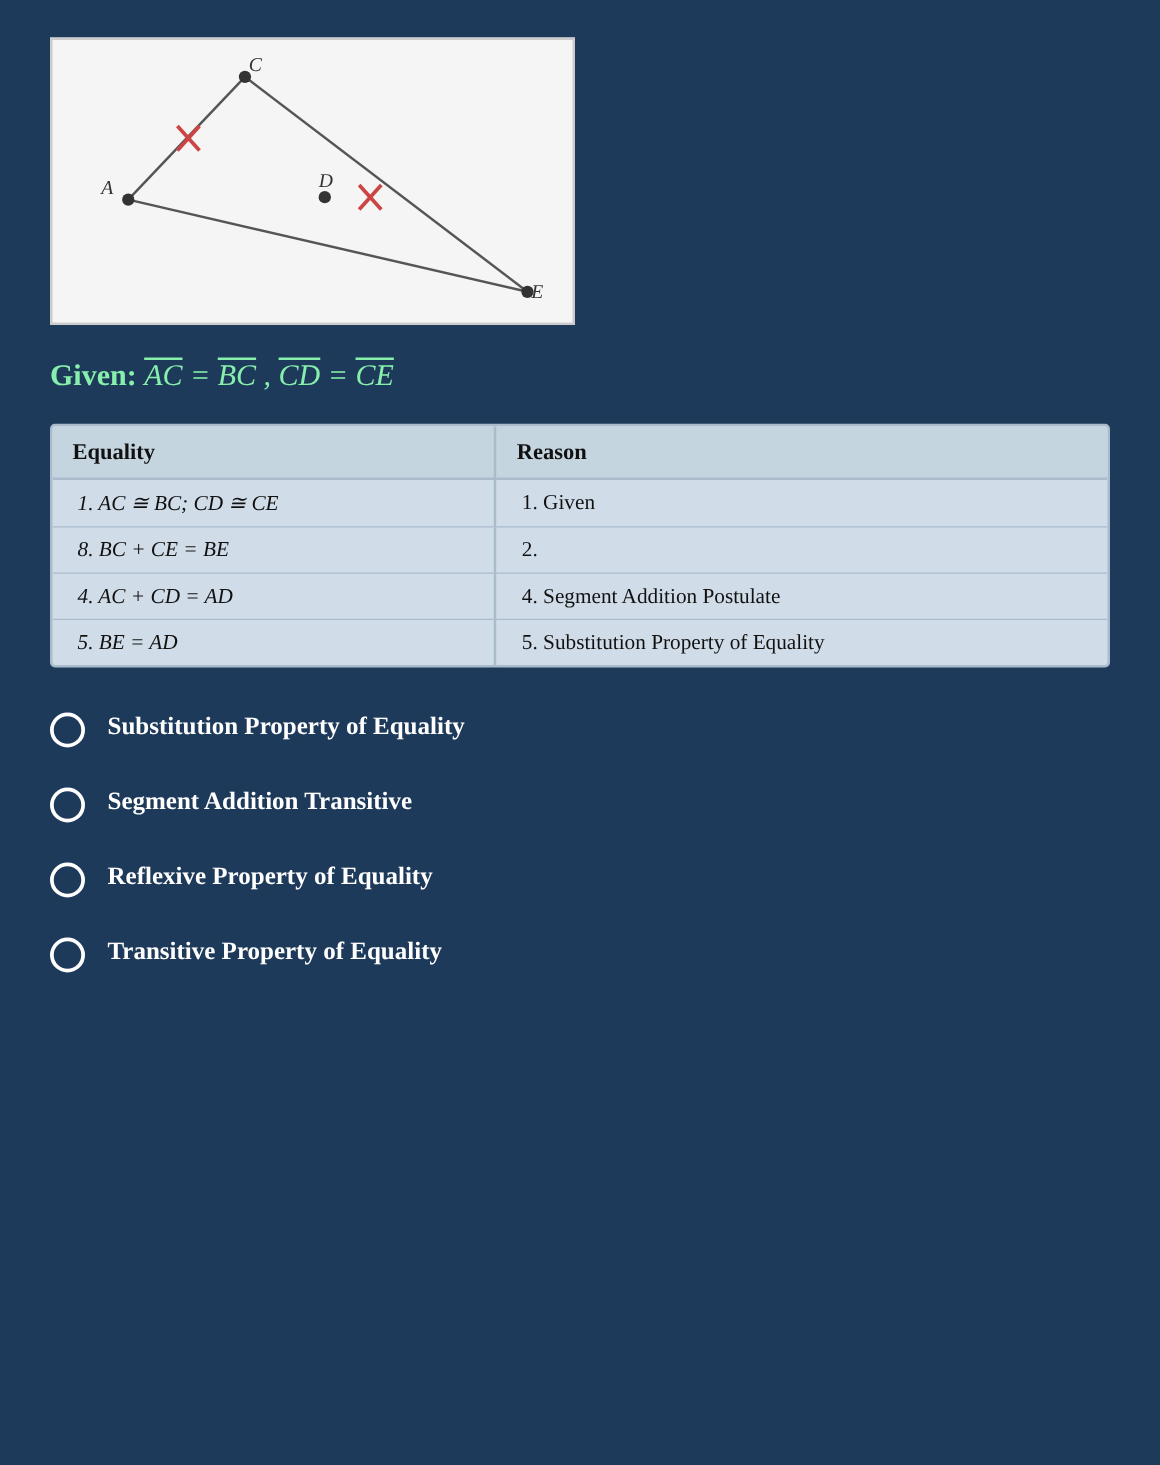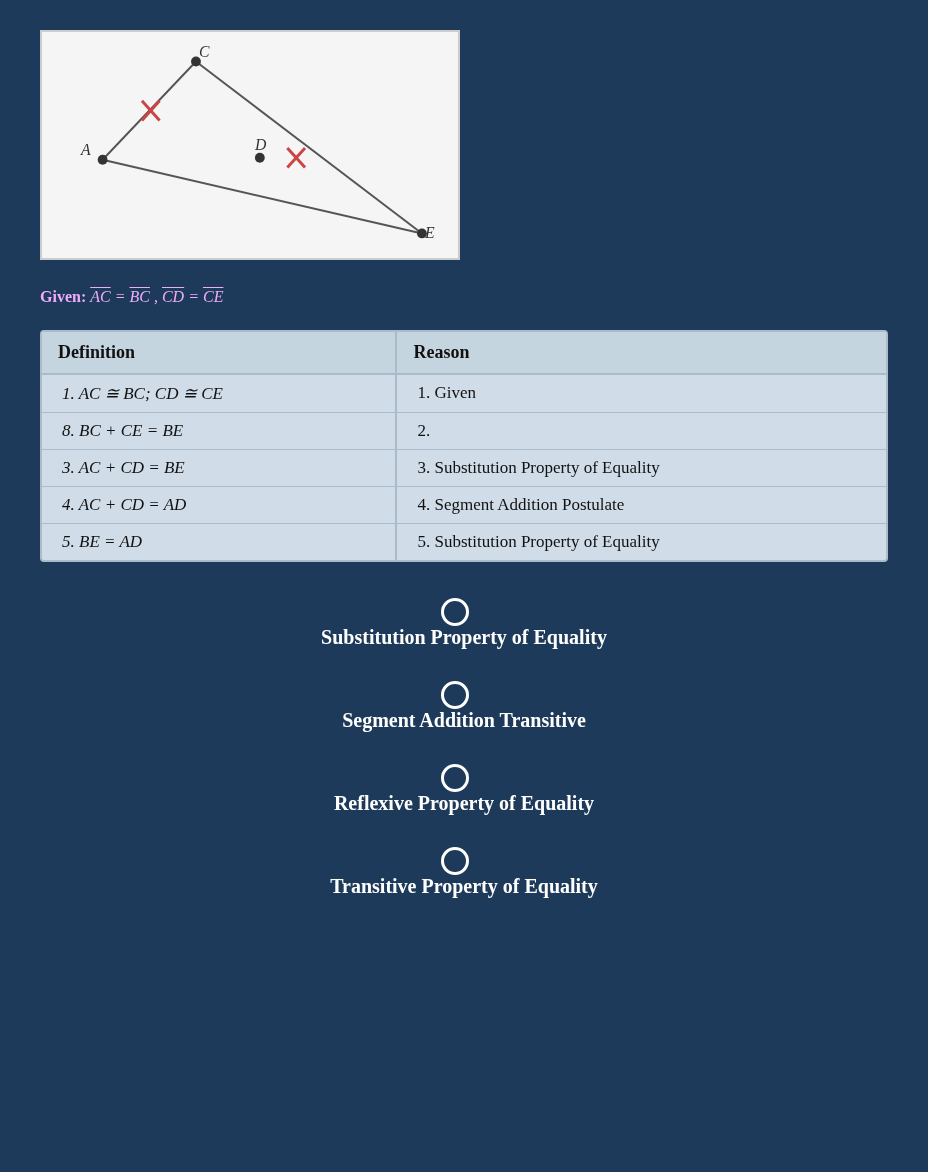--- a/index.html
+++ b/index.html
@@ -33,24 +33,24 @@
       width: 100%;
       height: 100%;
     }
 
     
     .given-prove {
       margin-bottom: 24px;
     }
 
     .given-prove p {
-      font-size: 16px;
+      font-size: 24px;
       font-style: italic;
       margin-bottom: 10px;
-      color: #f0abfc;
+      color: #86efac;
     }
 
     .given-prove p .label {
       font-style: normal;
       font-weight: bold;
     }
 
     .overline {
       text-decoration: overline;
       font-style: italic;
@@ -107,24 +107,22 @@
       border-bottom: none;
     }
 
     
     .answer-choices {
       margin-top: 10px;
     }
 
     .choice-item {
       display: flex;
-      align-items: center;
       margin-bottom: 32px;
       cursor: pointer;
-      flex-direction: column;
     }
 
     .radio-circle {
       width: 28px;
       height: 28px;
       border-radius: 50%;
       border: 3px solid #ffffff;
       background: transparent;
       margin-right: 18px;
       flex-shrink: 0;
@@ -181,38 +179,34 @@
       <span class="overline">CD</span>
       <span> = </span>
       <span class="overline">CE</span>
     </p>
   </div>
 
   <div class="proof-table-wrapper">
     <table class="proof-table">
       <thead>
         <tr>
-          <th>Definition</th>
+          <th>Equality</th>
           <th>Reason</th>
         </tr>
       </thead>
       <tbody id="table-body">
       <tr>
             <td>1. AC ≅ BC; CD ≅ CE</td>
             <td class="reason-cell">1.  Given</td>
           </tr>
           <tr>
             <td>8. BC + CE = BE</td>
             <td class="reason-cell">2.</td>
           </tr>
           <tr>
-            <td>3. AC + CD = BE</td>
-            <td class="reason-cell">3.  Substitution Property of Equality</td>
-          </tr>
-          <tr>
             <td>4. AC + CD = AD</td>
             <td class="reason-cell">4.  Segment Addition Postulate</td>
           </tr>
           <tr>
             <td>5. BE = AD</td>
             <td class="reason-cell">5.  Substitution Property of Equality</td>
           </tr>
         </tbody>
     </table>
   </div>

